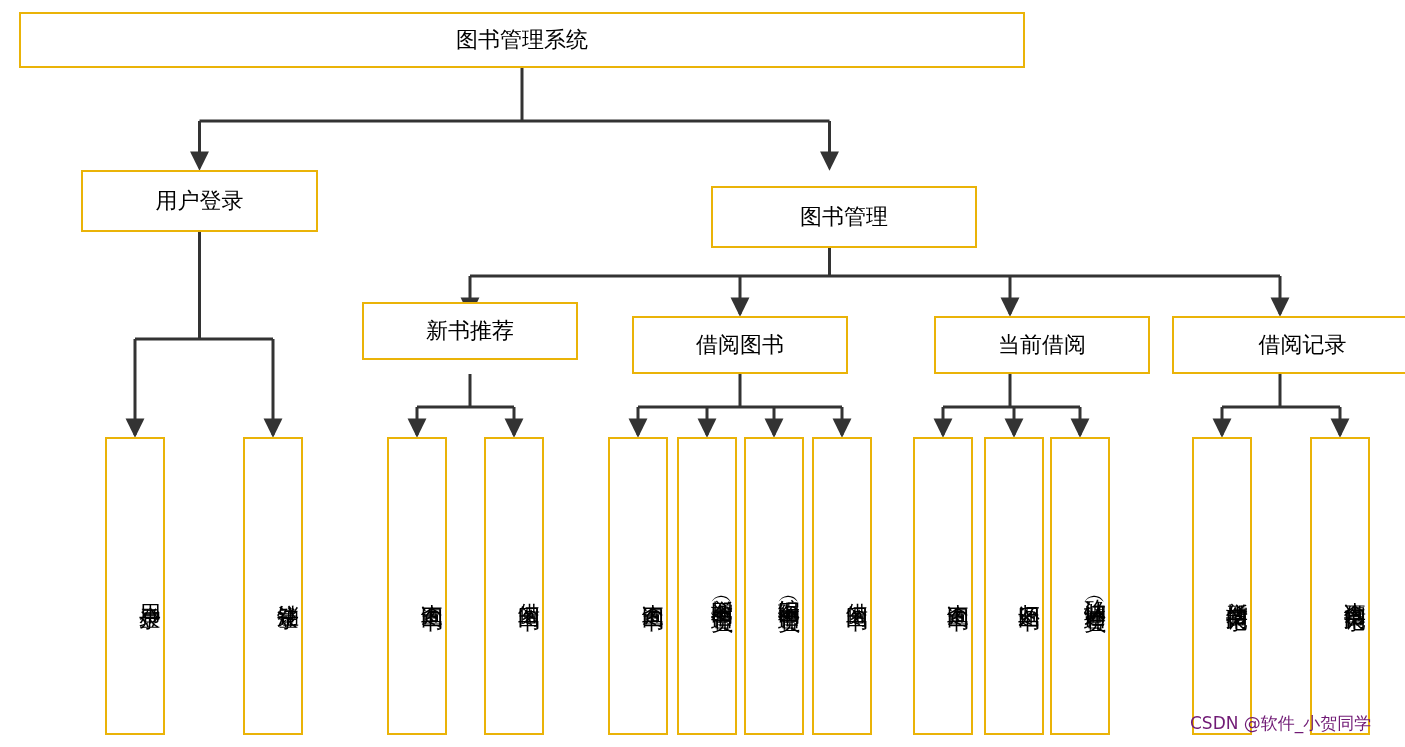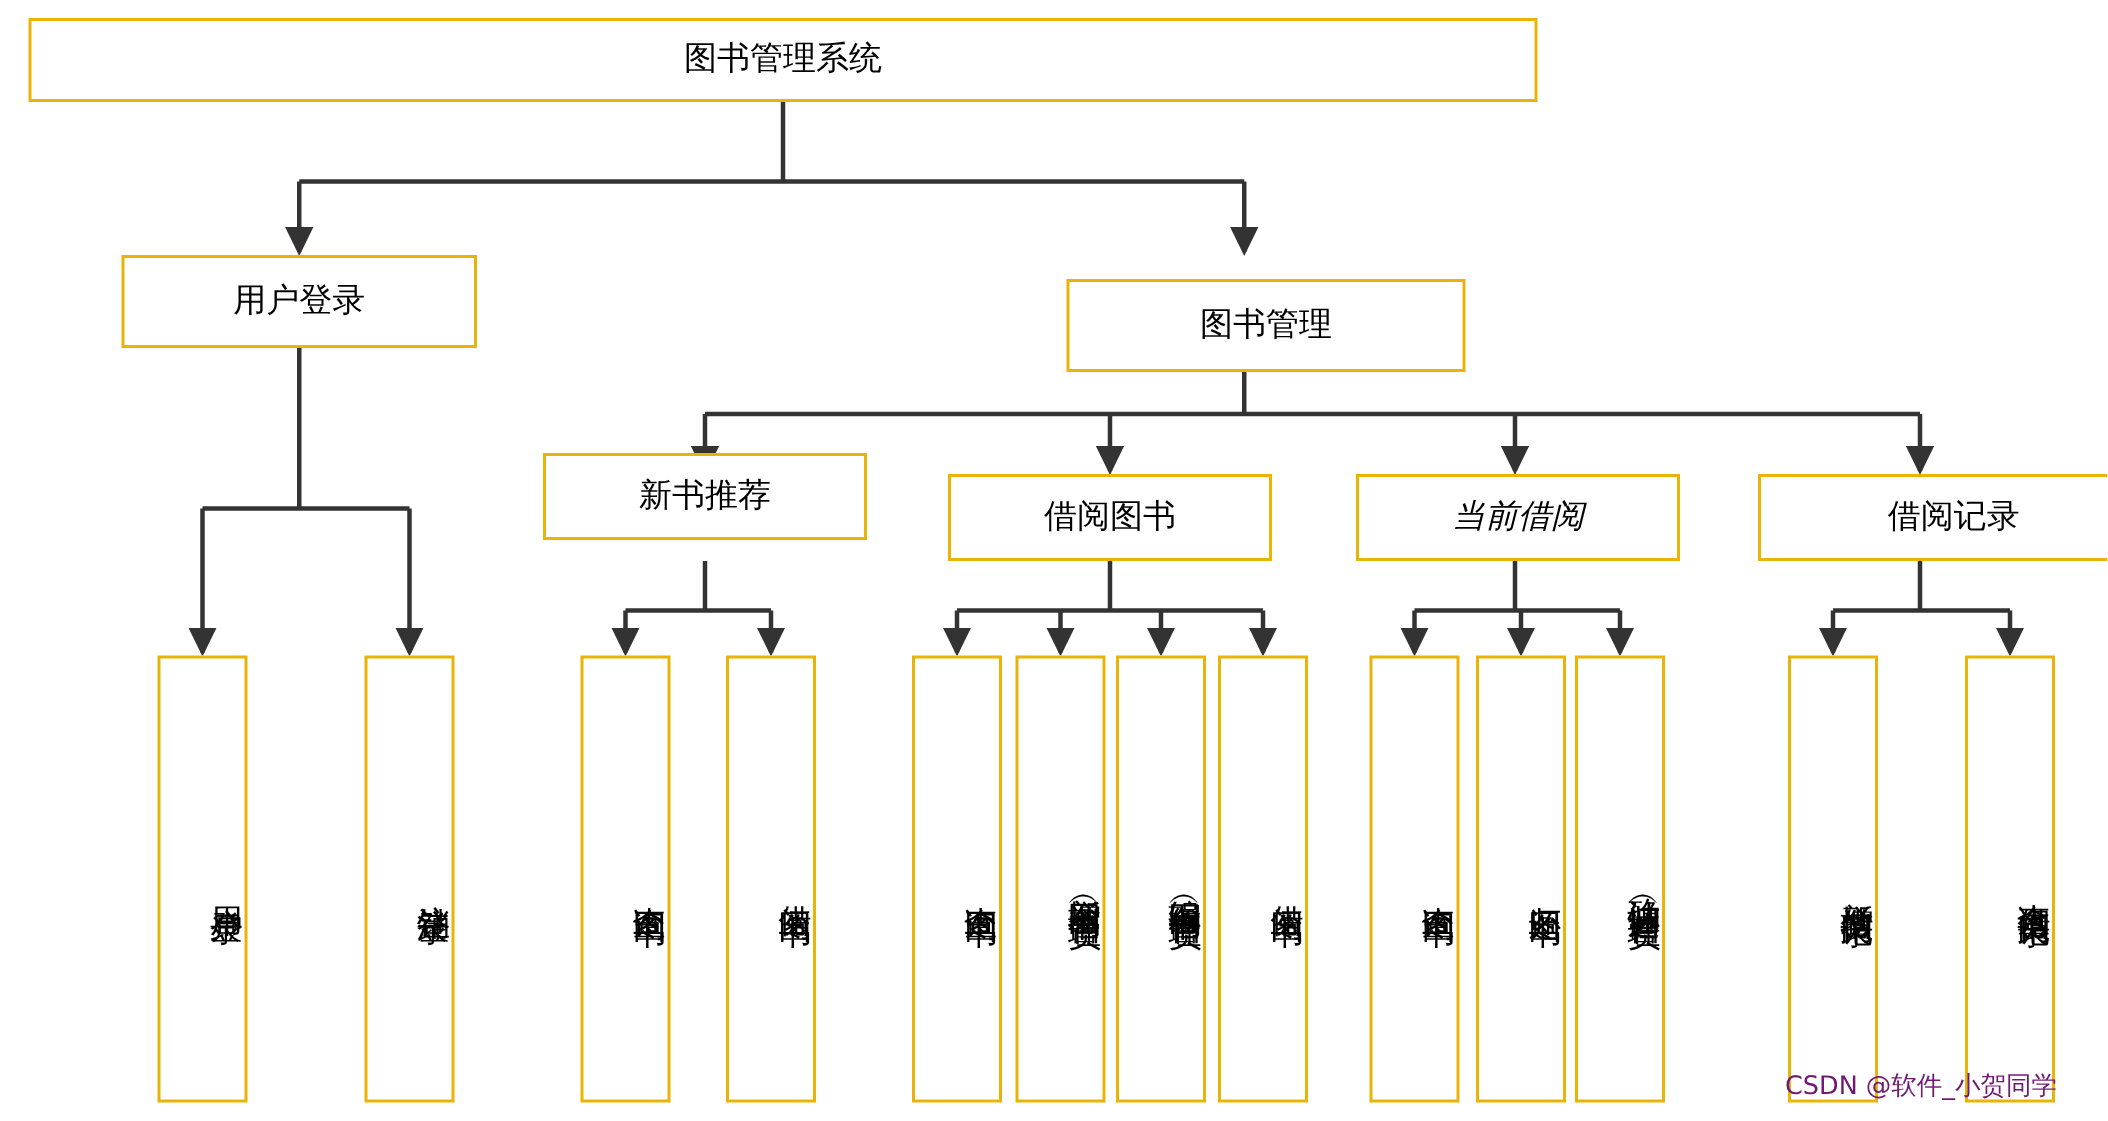--- a/index.html
+++ b/index.html
@@ -103,21 +103,21 @@
         <path d="M 1340 407 L 1340 435" marker-end="url(#arrow)"></path>
       </g>
   </svg>
 
   <div id="node-layer">
       <div class="node horizontal" style="left: 19px; top: 12px; width: 1006px; height: 56px;">图书管理系统</div>
       <div class="node horizontal" style="left: 81px; top: 170px; width: 237px; height: 62px;">用户登录</div>
       <div class="node horizontal" style="left: 711px; top: 186px; width: 266px; height: 62px;">图书管理</div>
       <div class="node horizontal" style="left: 362px; top: 302px; width: 216px; height: 58px;">新书推荐</div>
       <div class="node horizontal" style="left: 632px; top: 316px; width: 216px; height: 58px;">借阅图书</div>
-      <div class="node horizontal" style="left: 904px; top: 316px; width: 216px; height: 58px; font-style: italic;">当前借阅</div>
+      <div class="node horizontal" style="left: 934px; top: 316px; width: 216px; height: 58px;">当前借阅</div>
       <div class="node horizontal" style="left: 1172px; top: 316px; width: 261px; height: 58px;">借阅记录</div>
       <div class="node vertical" style="left: 105px; top: 437px; width: 60px; height: 298px;">用户登录</div>
       <div class="node vertical" style="left: 243px; top: 437px; width: 60px; height: 298px;">注销登录</div>
       <div class="node vertical" style="left: 387px; top: 437px; width: 60px; height: 298px;">查询图书</div>
       <div class="node vertical" style="left: 484px; top: 437px; width: 60px; height: 298px;">借阅图书</div>
       <div class="node vertical" style="left: 608px; top: 437px; width: 60px; height: 298px;">查询图书</div>
       <div class="node vertical" style="left: 677px; top: 437px; width: 60px; height: 298px;">新增图书（管理员）</div>
       <div class="node vertical" style="left: 744px; top: 437px; width: 60px; height: 298px;">编辑图书（管理员）</div>
       <div class="node vertical" style="left: 812px; top: 437px; width: 60px; height: 298px;">借阅图书</div>
       <div class="node vertical" style="left: 913px; top: 437px; width: 60px; height: 298px;">查询图书</div>

